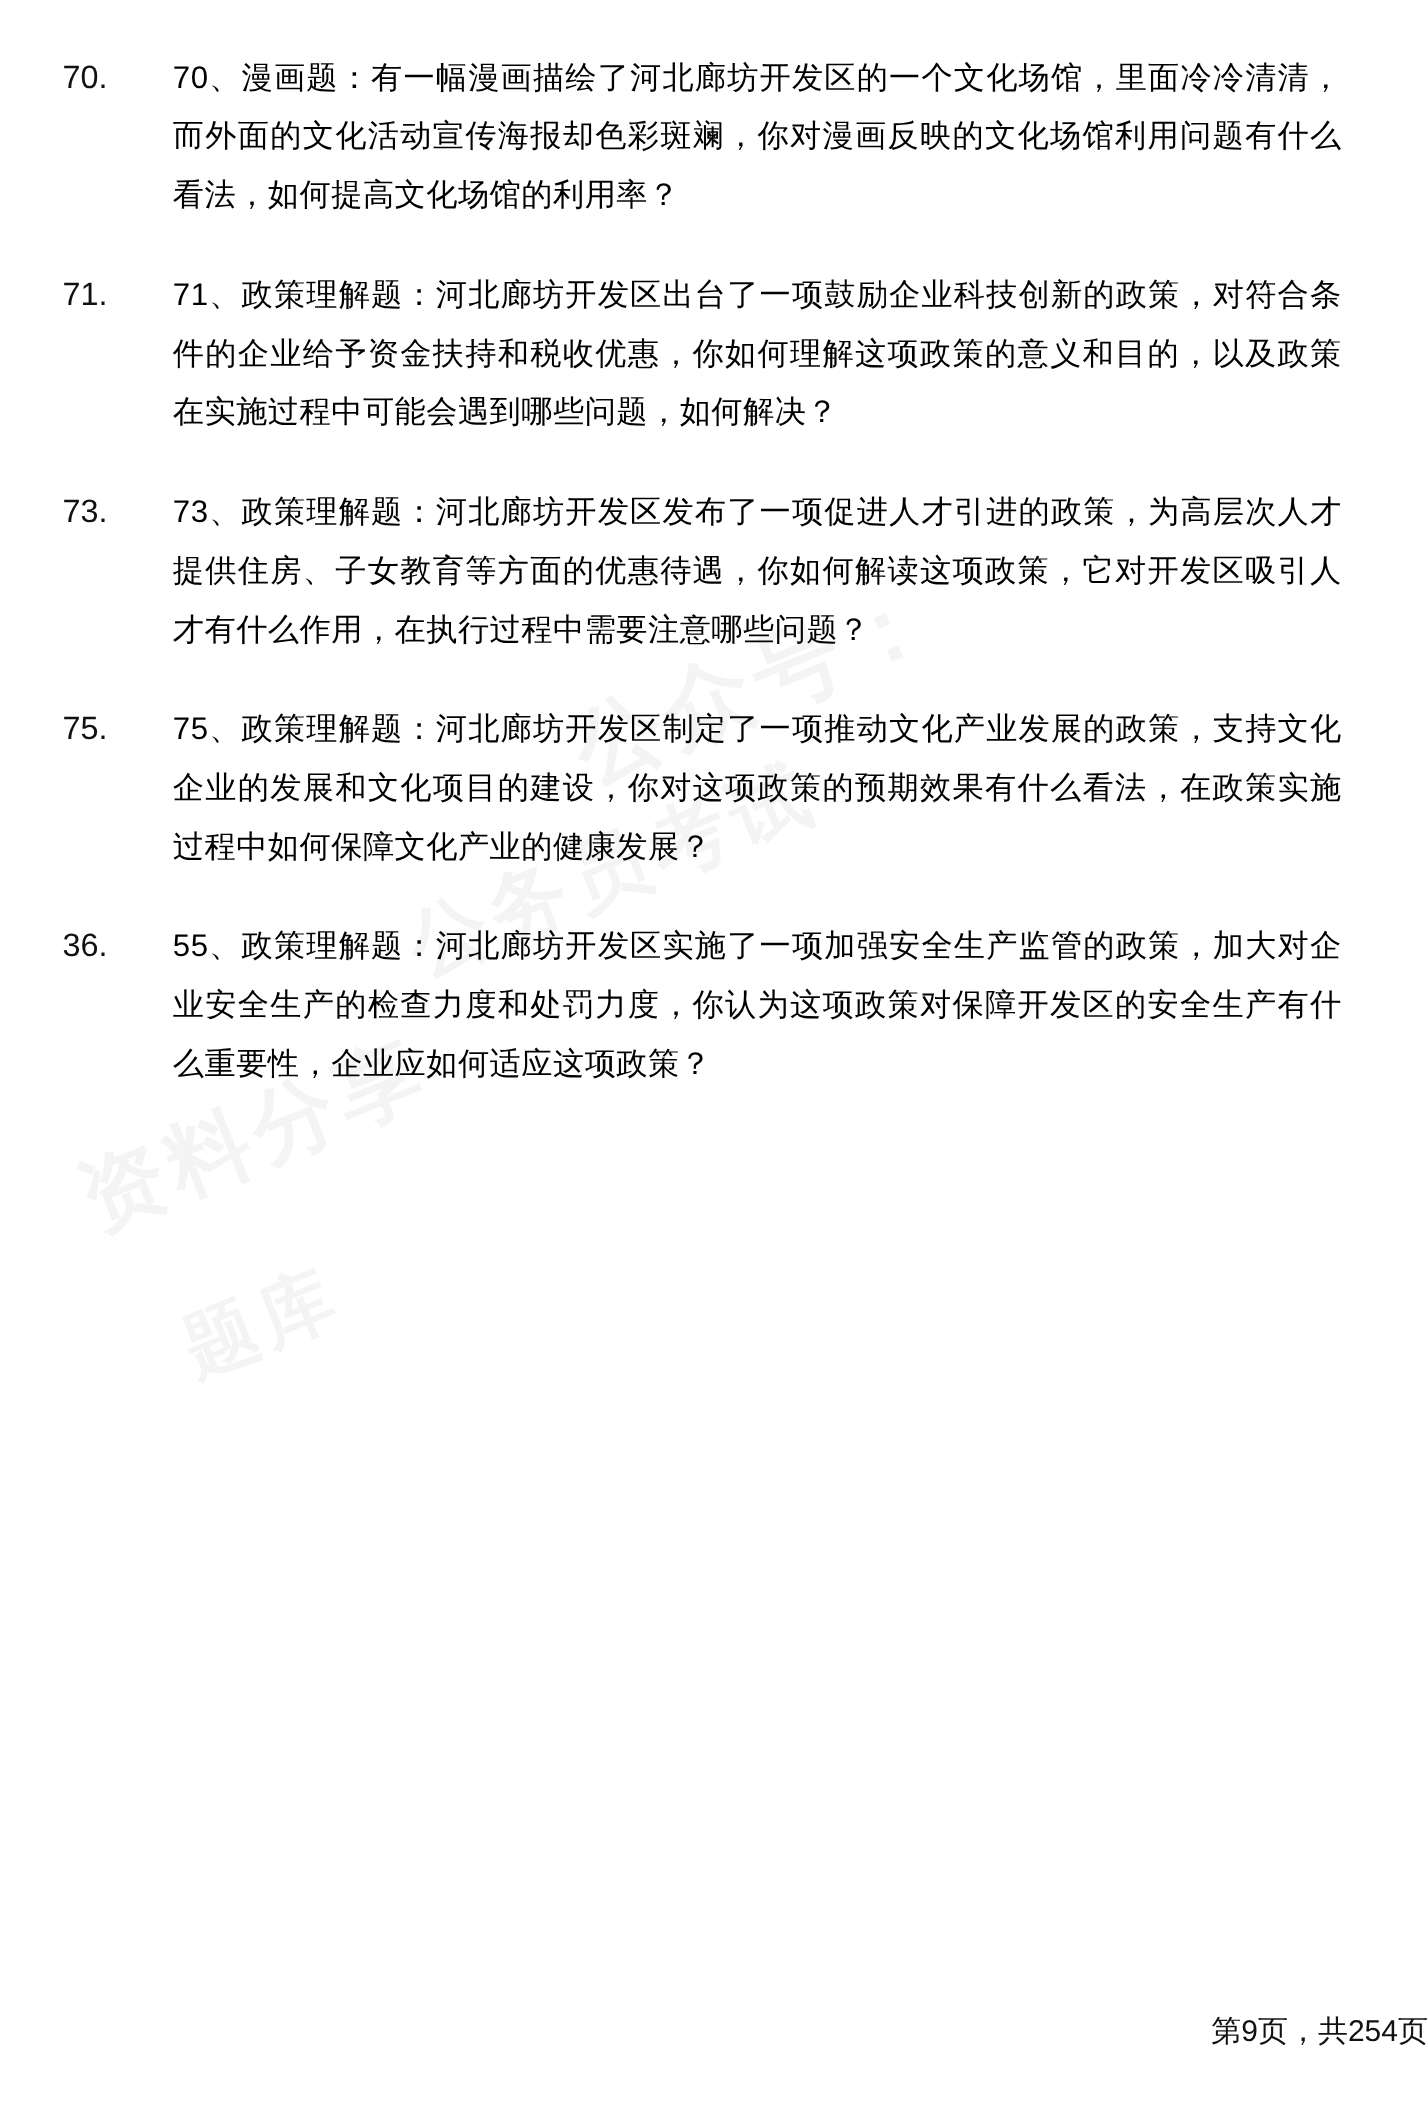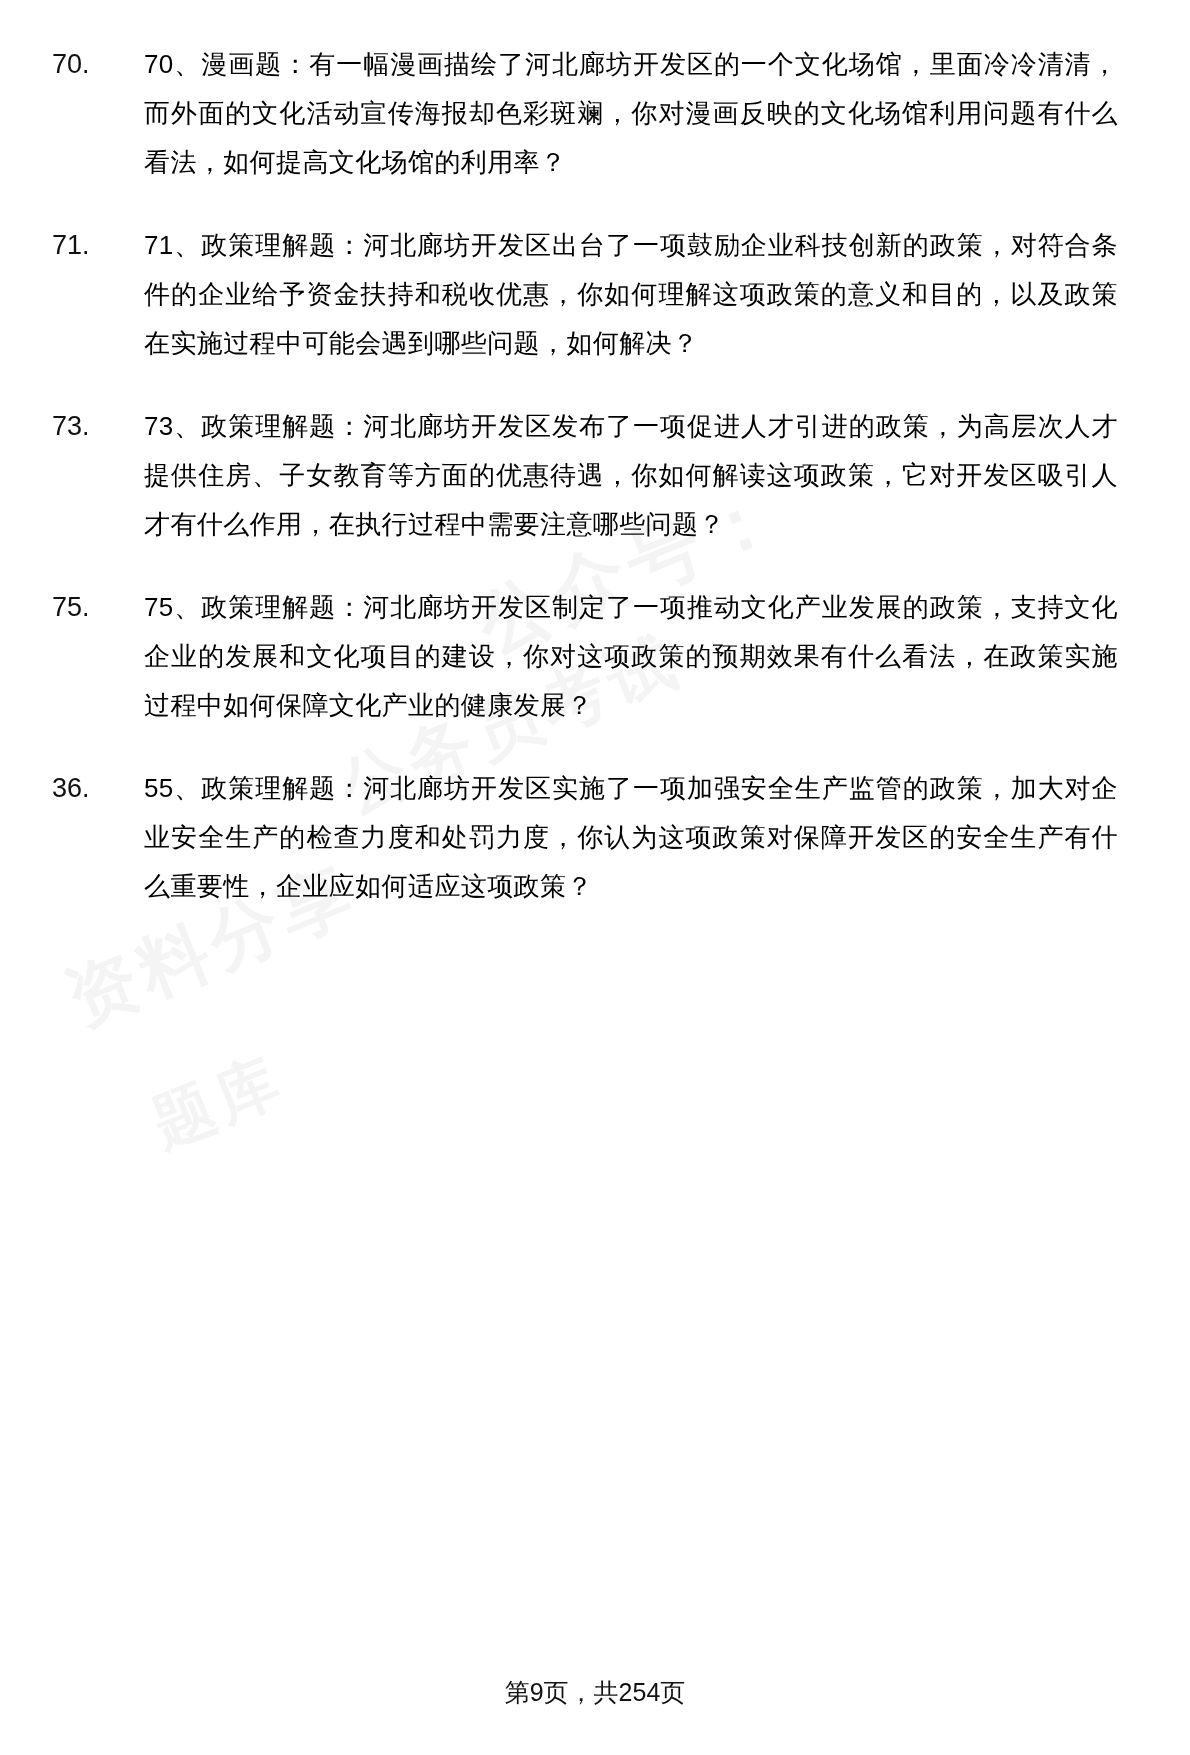--- a/index.html
+++ b/index.html
@@ -70,21 +70,21 @@
     text-align: justify;
     text-justify: inter-ideograph;
     color: #000000;
     letter-spacing: 0.4px;
   }
   .footer {
     position: absolute;
     left: 0;
     bottom: 46px;
     width: 1190px;
-    text-align: center;
+    text-align: right;
     font-size: 25px;
     color: #111111;
     z-index: 1;
   }
 </style>
 </head>
 <body>
 
 <div class="page">
 

